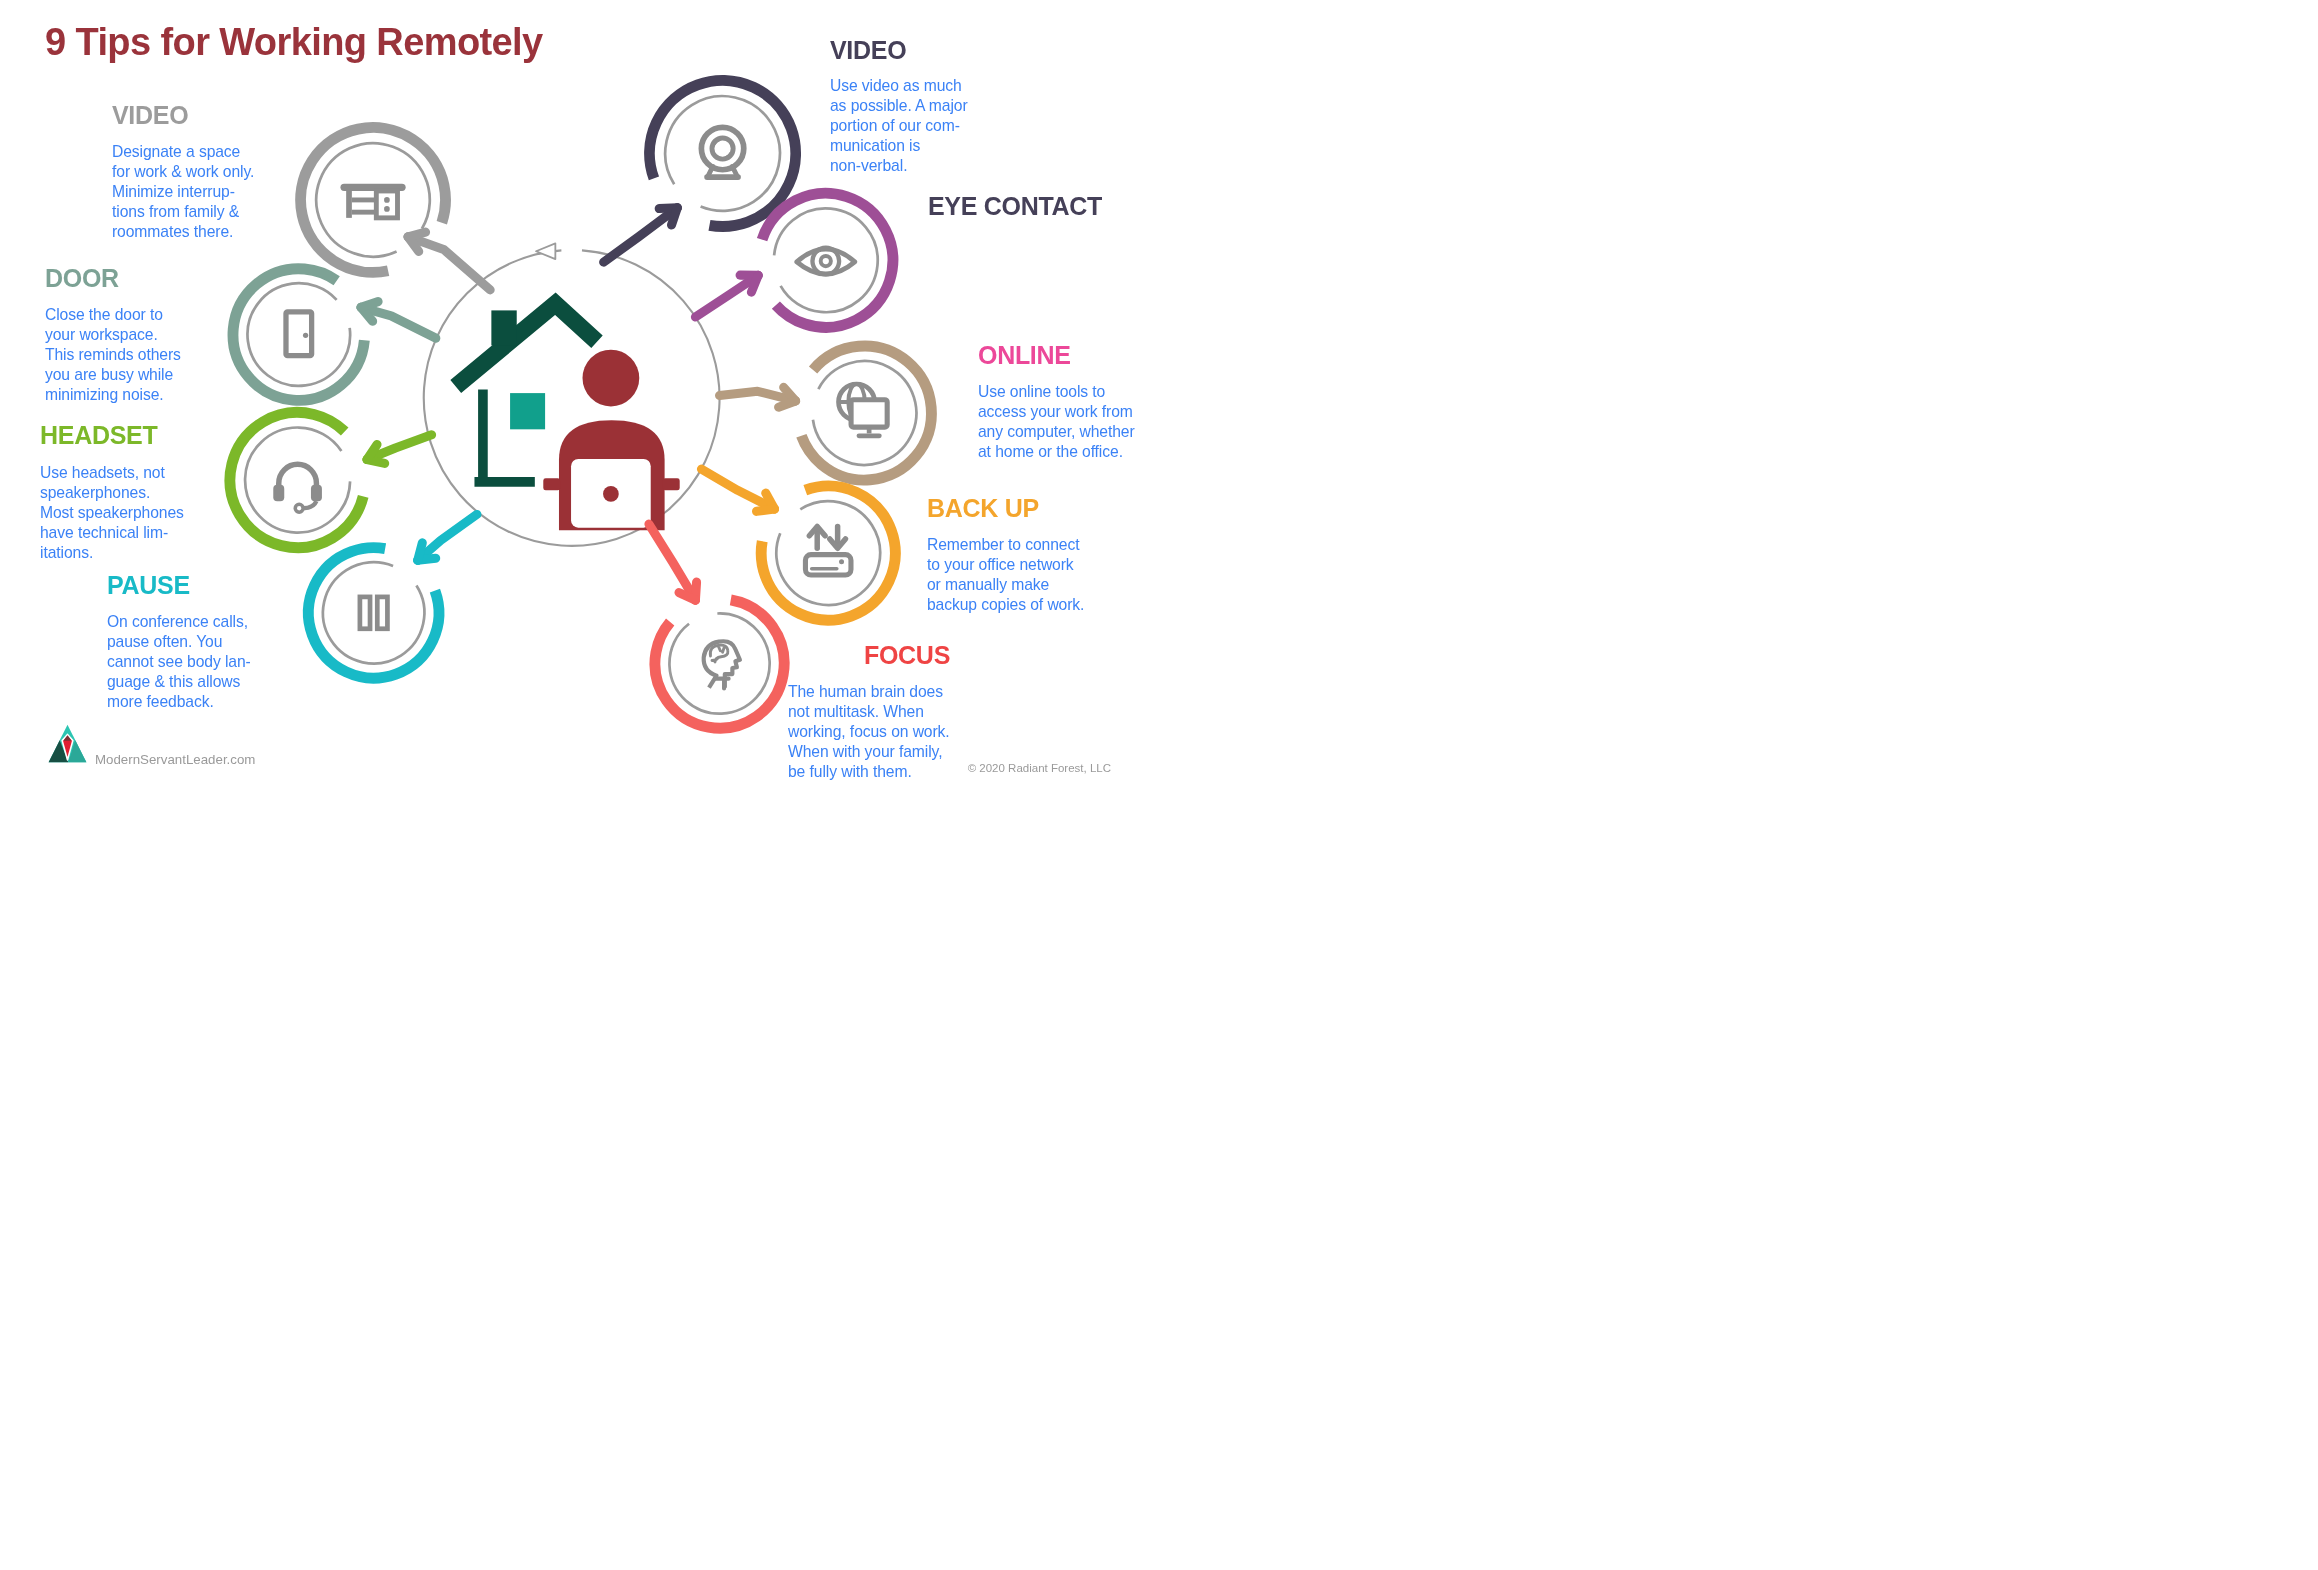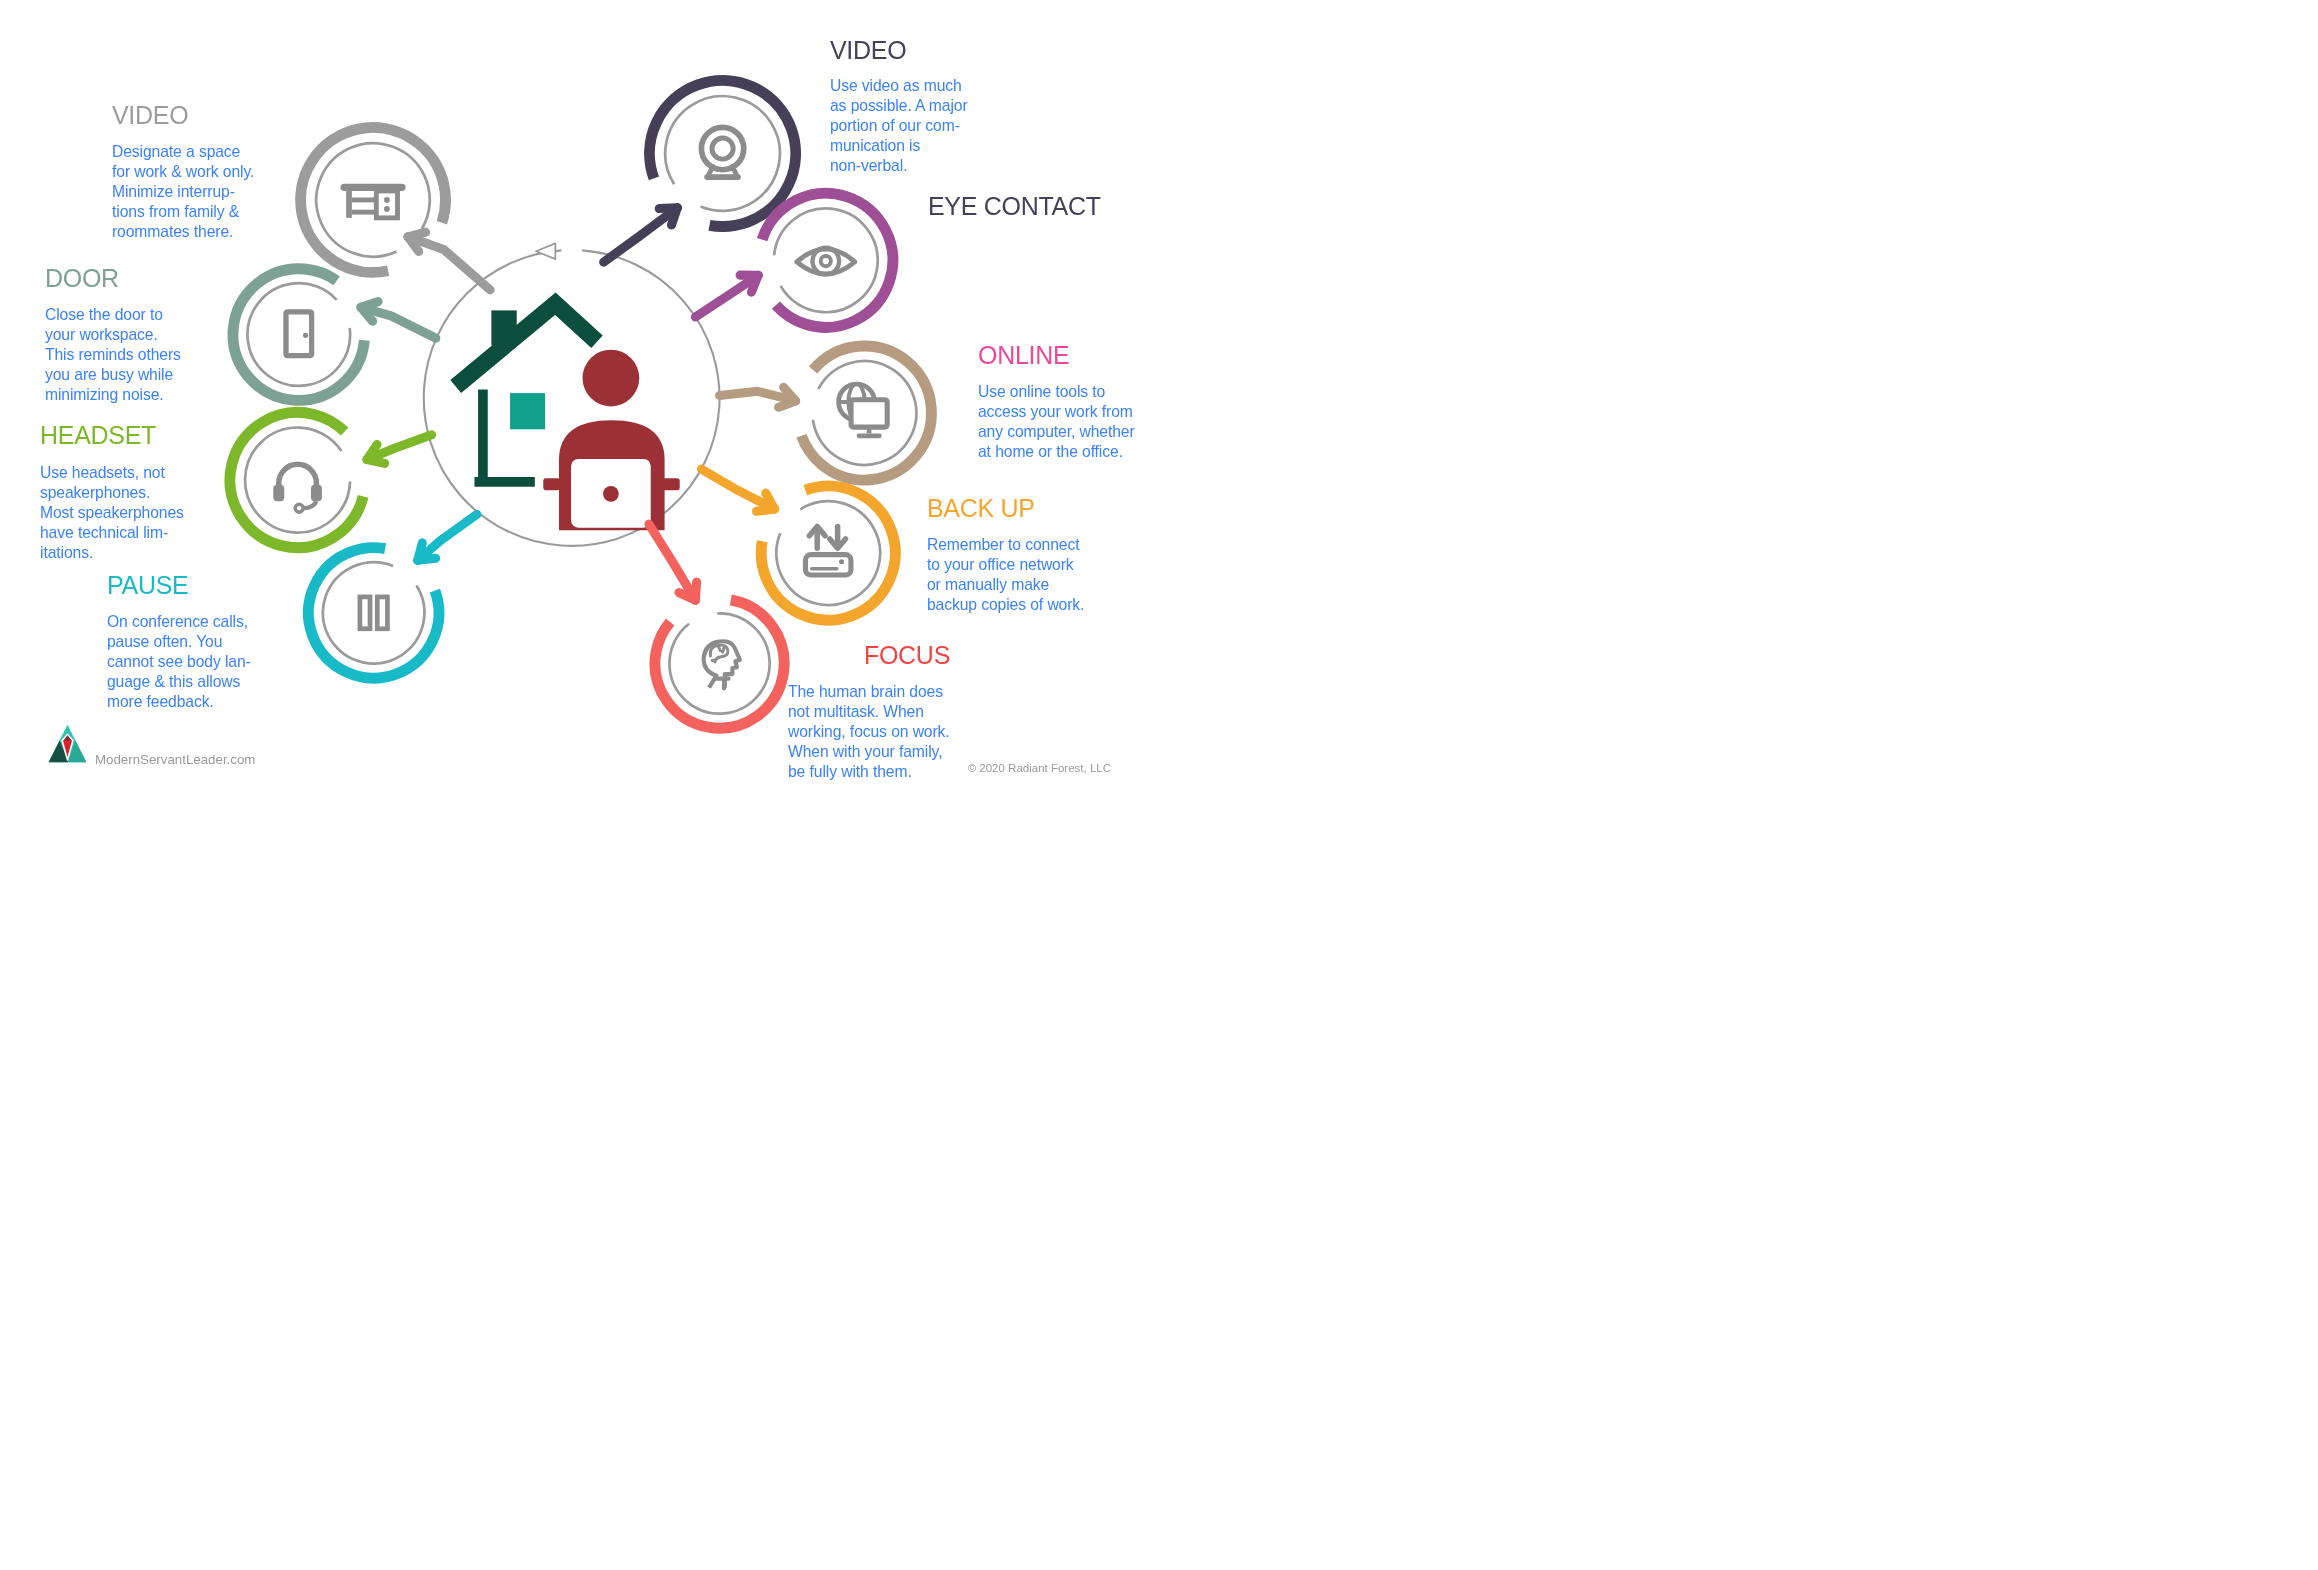--- a/index.html
+++ b/index.html
@@ -1,21 +1,21 @@
 <!DOCTYPE html>
 <html style="font-size:9.7px"><head>
 <meta charset="utf-8">
 <style>
   html,body{margin:0;padding:0;background:#fff;}
   .canvas{position:relative;width:1159px;height:785px;background:#fff;overflow:hidden;
           font-family:"Liberation Sans", sans-serif;}
   .art{position:absolute;left:0;top:0;}
   .page-title{position:absolute;left:45px;top:20.5px;font-size:38px;font-weight:800;
               letter-spacing:-0.6px;}
-  .tip-title{position:absolute;font-size:25px;font-weight:400;letter-spacing:-0.3px;}
+  .tip-title{position:absolute;font-size:25px;font-weight:700;letter-spacing:-0.3px;}
   .tip-body{position:absolute;font-size:15.7px;line-height:20px;color:#3b82f6;
             white-space:pre-line;letter-spacing:-0.1px;}
   .site-name{position:absolute;left:95px;top:752px;font-size:13.3px;color:#9a9a9a;}
   .copyright{position:absolute;right:48px;top:755px;font-size:11.5px;color:#9a9a9a;margin-top:7px;}
   .logo{position:absolute;left:47px;top:722px;}
   svg .icon{stroke:#8c8c8c;}
 </style>
 </head>
 <body>
 
@@ -168,20 +168,21 @@
       </g>
 
       <g transform="translate(1192 1099) scale(1.25) translate(-50 -50)">
         <path d="M36 82 L46 66 Q28 60 29 42 Q31 24 49 21 Q66 18 71 31 L77 45 L71 47 L73 55 L67 56 L67 64 L57 64 L57 82" stroke-width="5.5" stroke-linejoin="round"></path>
         <path d="M44 70 h18 M56 70 v13" stroke-width="5.5" stroke-linecap="round"></path>
         <path d="M38 40 Q36 28 48 26 Q60 24 61 33 Q62 40 52 41 Q44 42 44 48 M48 26 l3 7 M56 29 l-2 6 M40 46 q6 0 8 -4" stroke-width="3.8" stroke-linecap="round"></path>
       </g>
     </g>
   </svg>
 
+  <div class="page-title" style="color: rgb(154, 51, 59);">9 Tips for Working Remotely</div>
 
   <div class="tip-title" style="left: 112px; top: 101px; color: rgb(156, 156, 156);">VIDEO</div>
   <div class="tip-body" style="left:112px;top:142px">Designate a space
 for work &amp; work only.
 Minimize interrup-
 tions from family &amp;
 roommates there.</div>
 
   <div class="tip-title" style="left: 45px; top: 264px; color: rgb(125, 162, 149);">DOOR</div>
   <div class="tip-body" style="left:45px;top:305px">Close the door to

